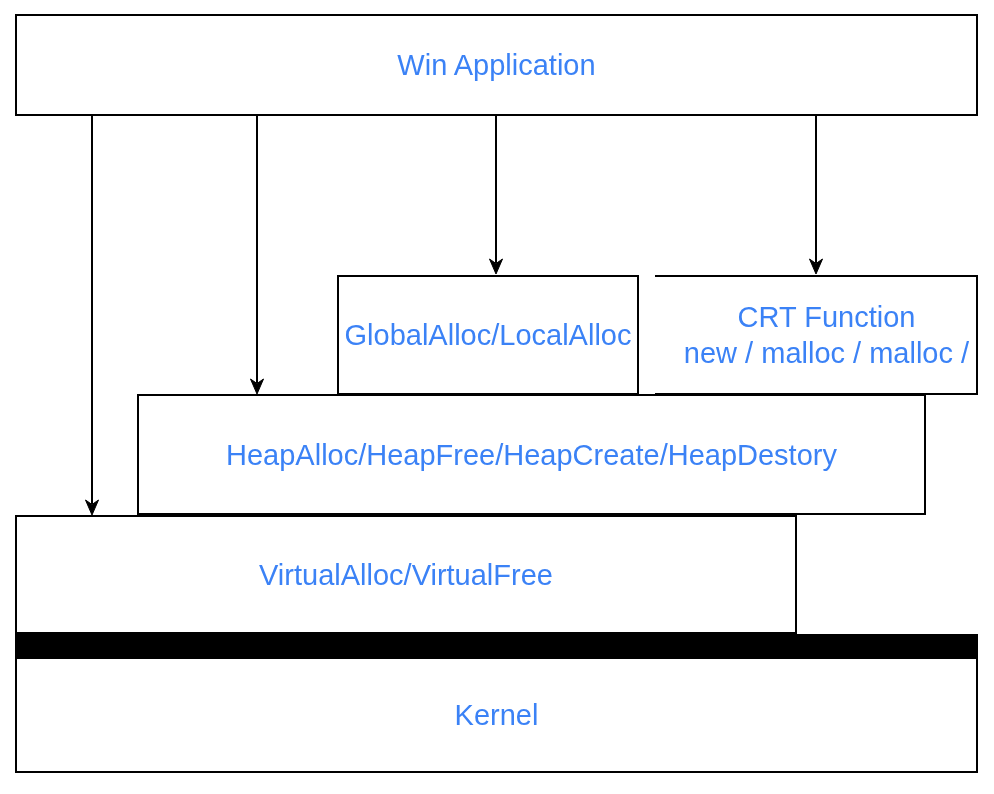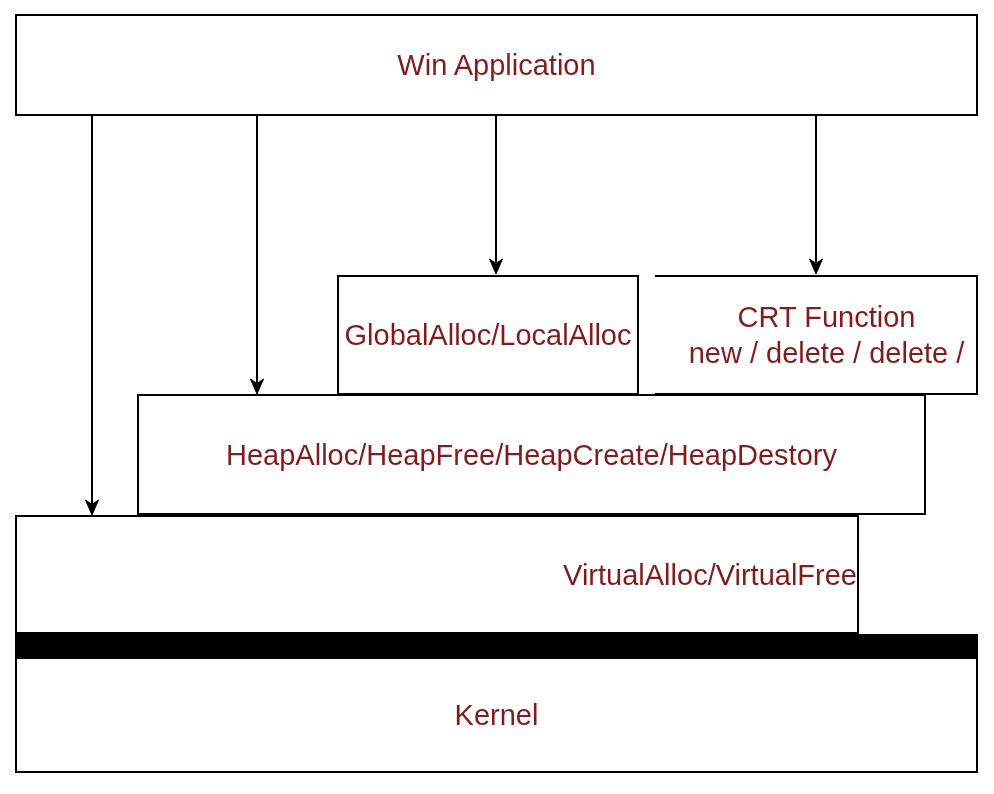--- a/index.html
+++ b/index.html
@@ -6,40 +6,40 @@
     margin: 0;
     padding: 0;
     background: #ffffff;
   }
   .canvas {
     position: relative;
     width: 994px;
     height: 794px;
     background: #ffffff;
     font-family: "Liberation Sans", sans-serif;
-    color: #7f1d1d;
+    color: #3b82f6;
     overflow: hidden;
   }
   .box {
     position: absolute;
     box-sizing: border-box;
     border: 2px solid #000000;
     background: #ffffff;
     display: flex;
     align-items: center;
     justify-content: center;
     text-align: center;
     font-size: 29px;
     line-height: 36px;
   }
   .box-win      { left: 15px;  top: 14px;  width: 963px; height: 102px; }
   .box-global   { left: 337px; top: 275px; width: 302px; height: 120px; }
   .box-crt      { left: 655px; top: 275px; width: 323px; height: 120px; border-left: none; }
   .box-heap     { left: 137px; top: 394px; width: 789px; height: 121px; }
-  .box-virtual  { left: 15px;  top: 515px; width: 844px; height: 119px; justify-content: flex-end; }
+  .box-virtual  { left: 15px;  top: 515px; width: 782px; height: 119px; }
   .divider-bar  { position: absolute; left: 15px; top: 634px; width: 963px; height: 23px; background: #000000; }
   .box-kernel   { left: 15px;  top: 657px; width: 963px; height: 116px; }
   .crt-lines { display: block; }
   .crt-lines span { display: block; margin-left: 22px; }
   .arrow-layer {
     position: absolute;
     left: 0; top: 0;
     width: 994px; height: 794px;
     pointer-events: none;
   }
@@ -53,21 +53,21 @@
     <span>Win Application</span>
   </div>
 
   <div class="box box-global">
     <span>GlobalAlloc/LocalAlloc</span>
   </div>
 
   <div class="box box-crt">
     <span class="crt-lines">
       <span>CRT Function</span>
-      <span>new / delete / delete /</span>
+      <span>new / malloc / malloc /</span>
     </span>
   </div>
 
   <div class="box box-heap">
     <span>HeapAlloc/HeapFree/HeapCreate/HeapDestory</span>
   </div>
 
   <div class="box box-virtual">
     <span>VirtualAlloc/VirtualFree</span>
   </div>

